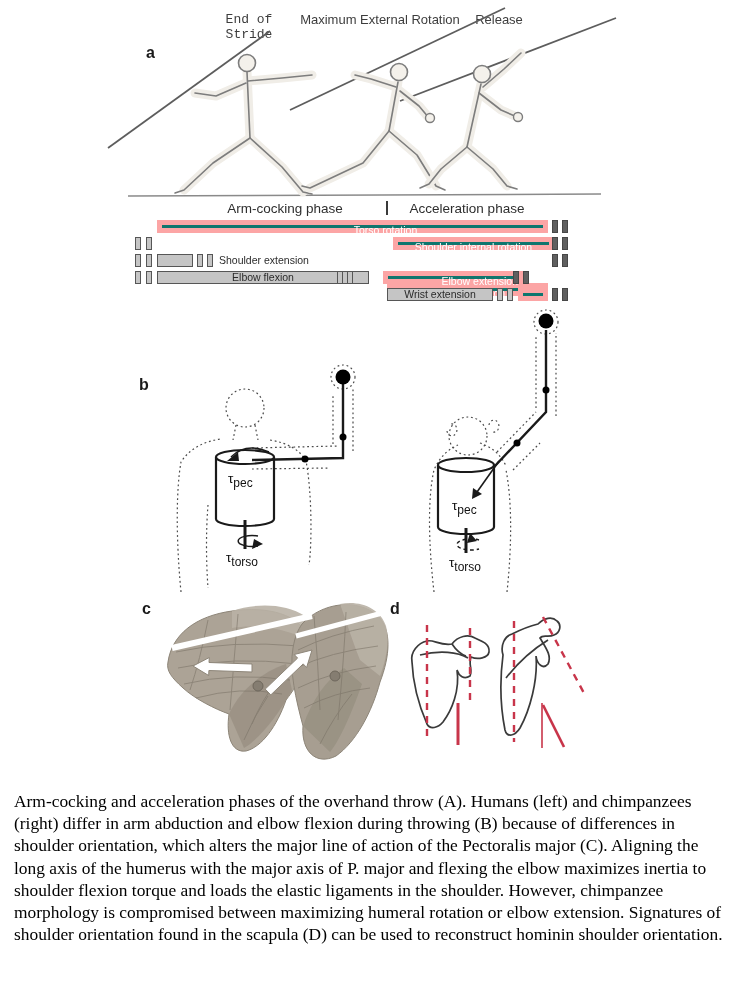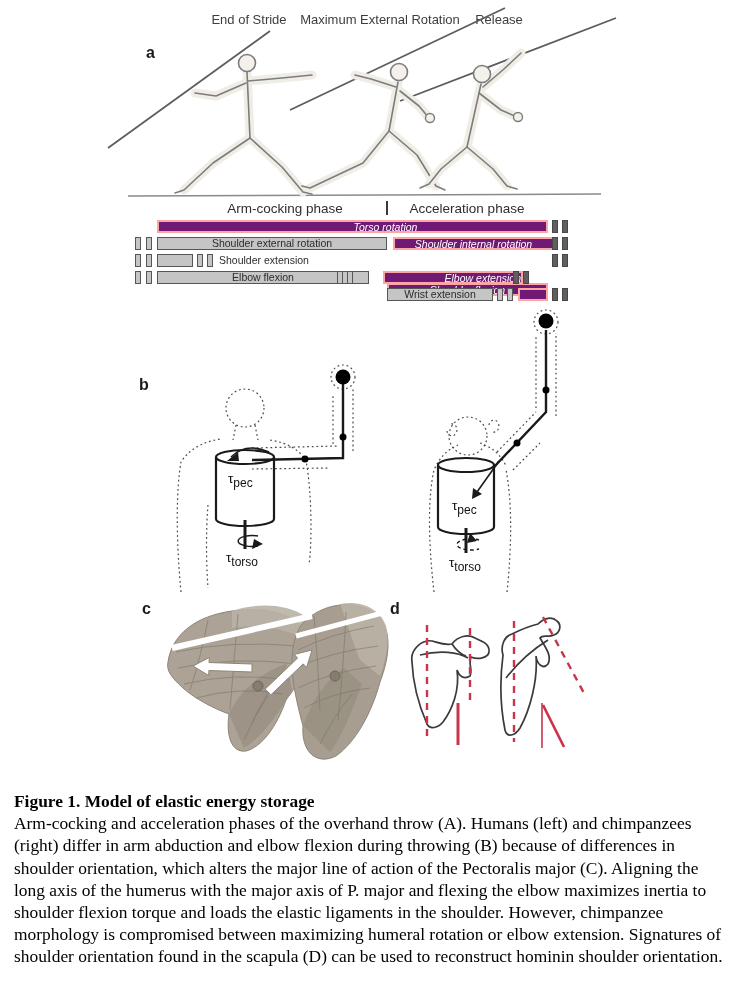--- a/index.html
+++ b/index.html
@@ -4,41 +4,41 @@
 <style>
   html,body{margin:0;padding:0;background:#fff;}
   body{width:743px;height:998px;position:relative;overflow:hidden;
        font-family:"Liberation Sans",sans-serif;color:#222;}
   .panel-letter{position:absolute;font-weight:bold;font-size:16px;color:#1a1a1a;}
   .pose-label{position:absolute;font-size:13px;color:#3d3d3d;text-align:center;}
   .phase-header{position:absolute;font-size:13.5px;color:#2e2e2e;text-align:center;}
   #gantt{position:absolute;left:0;top:200px;width:743px;height:108px;}
   .bar{position:absolute;height:13px;box-sizing:border-box;font-size:10.5px;
        line-height:11.5px;text-align:center;white-space:nowrap;overflow:visible;}
-  .bar-dark{background:#701a75;border:2px solid #fca5a5;color:#fff;font-style:italic;}
+  .bar-dark{background:#0f766e;border:5px solid #fca5a5;color:#fff;}
   .bar-light{background:#c5c5c5;border:1px solid #565656;color:#2b2b2b;}
   .tick{position:absolute;width:6px;height:13px;box-sizing:border-box;}
   .tick-dark{background:#5f5f5f;border:1px solid #474747;}
   .tick-light{background:#c5c5c5;border:1px solid #565656;}
   .row-text-label{position:absolute;font-size:10.5px;line-height:13px;color:#2b2b2b;white-space:nowrap;}
   .divider{position:absolute;background:#3a3a3a;}
   .tau{position:absolute;font-size:13.5px;color:#111;}
   .tau sub{font-size:12px;}
   .caption{position:absolute;left:14px;top:790px;width:718px;
            font-family:"Liberation Serif",serif;font-size:17.4px;line-height:22.2px;color:#000;}
   .caption p{margin:0;}
   .caption .title{font-weight:bold;}
   .it{}
   svg{position:absolute;}
 </style>
 </head>
 <body>
 
 <div class="panel-letter" style="left:146px;top:44px;">a</div>
-<div class="pose-label" style="left:199px;top:12px;width:100px;">End of Stride</div>
+<div class="pose-label" style="left:199px;top:12px;width:100px;font-family:Liberation Mono, monospace;">End of Stride</div>
 <div class="pose-label" style="left:290px;top:12px;width:180px;">Maximum External Rotation</div>
 <div class="pose-label" style="left:454px;top:12px;width:90px;">Release</div>
 
 <svg width="743" height="200" viewBox="0 0 743 200" style="left:0;top:0;">
   <g stroke="#5d5d5d" stroke-width="1.8">
     <line x1="108" y1="148" x2="270" y2="31"></line>
     <line x1="290" y1="110" x2="505" y2="8"></line>
     <line x1="400" y1="101" x2="616" y2="18"></line>
   </g>
   <line x1="128" y1="196" x2="601" y2="194" stroke="#8a8a8a" stroke-width="1.5"></line>
@@ -106,21 +106,20 @@
   <div class="divider" style="left:386px;top:1px;width:2px;height:14px;"></div>
 
   <div class="bar bar-dark" style="left:157px;top:20px;width:391px;">
       <span style="display:block;padding-left:66px;">Torso rotation</span>
     </div>
   <div class="tick tick-dark" style="left:552px;top:20px;"></div>
   <div class="tick tick-dark" style="left:562px;top:20px;"></div>
 
   <div class="tick tick-light" style="left:135px;top:37px;"></div>
   <div class="tick tick-light" style="left:146px;top:37px;"></div>
-  <div class="bar bar-light" style="left:157px;top:37px;width:230px;">Shoulder external rotation</div>
   <div class="bar bar-dark" style="left:387px;top:37px;width:161px;margin-left:6px;">Shoulder internal rotation</div>
   <div class="tick tick-dark" style="left:552px;top:37px;"></div>
   <div class="tick tick-dark" style="left:562px;top:37px;"></div>
 
   <div class="tick tick-light" style="left:135px;top:54px;"></div>
   <div class="tick tick-light" style="left:146px;top:54px;"></div>
   <div class="bar bar-light" style="left:157px;top:54px;width:36px;"></div>
   <div class="tick tick-light" style="left:197px;top:54px;"></div>
   <div class="tick tick-light" style="left:207px;top:54px;"></div>
   <div class="row-text-label" style="left:219px;top:54px;">Shoulder extension</div>
@@ -289,15 +288,14 @@
     <line x1="470" y1="628" x2="470" y2="700" stroke-width="2.4" stroke-dasharray="7 6"></line>
     <line x1="458" y1="703" x2="458" y2="745" stroke-width="3"></line>
     <line x1="514" y1="621" x2="514" y2="742" stroke-width="2.4" stroke-dasharray="7 6"></line>
     <line x1="543" y1="617" x2="585" y2="695" stroke-width="2.4" stroke-dasharray="7 6"></line>
     <line x1="542" y1="703" x2="542" y2="748" stroke-width="1.6"></line>
     <line x1="543" y1="705" x2="564" y2="747" stroke-width="2.6"></line>
   </g>
 </svg>
 
 <div class="caption">
-  <p class="title">Figure 1. Model of elastic energy storage</p>
   <p><span>Arm-cocking and acceleration phases of the overhand throw (A). Humans (left) and chimpanzees (right) differ in arm abduction and elbow flexion during throwing (B) because of differences in shoulder orientation, which alters the major line of action of the </span><span class="it">Pectoralis major</span><span> (C). Aligning the long axis of the humerus with the major axis of </span><span class="it">P. major</span><span> and flexing the elbow maximizes inertia to shoulder flexion torque and loads the elastic ligaments in the shoulder. However, chimpanzee morphology is compromised between maximizing humeral rotation or elbow extension. Signatures of shoulder orientation found in the scapula (D) can be used to reconstruct hominin shoulder orientation.</span></p>
 </div>
 
 </body></html>

